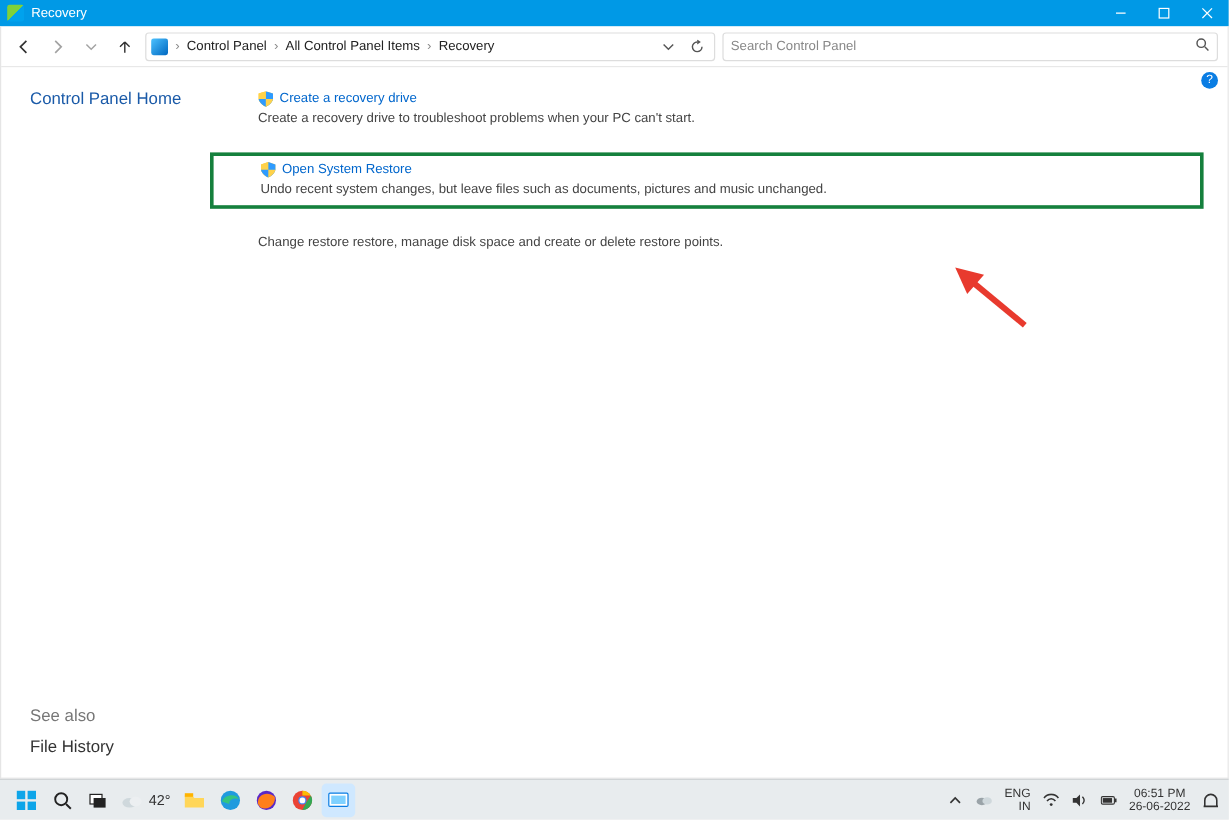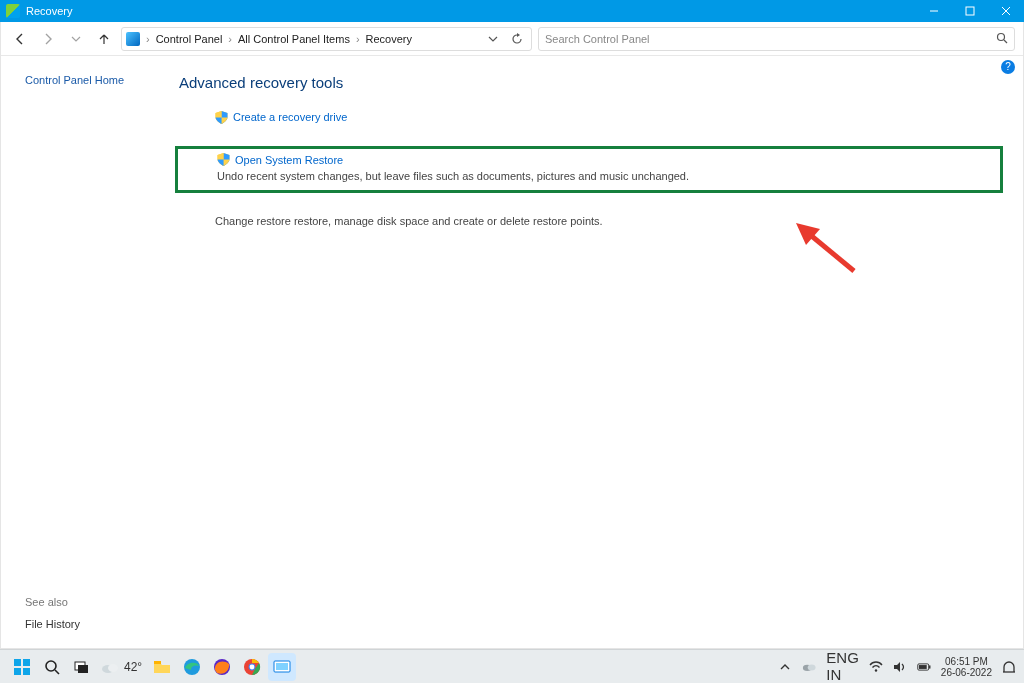--- a/index.html
+++ b/index.html
@@ -71,21 +71,21 @@
   }
   .addrbox .crumb { color: #222; padding: 0 2px; white-space: nowrap; }
   .addrbox .sep { color: #888; padding: 0 2px; }
   .addrbox .endspace { flex: 1; }
   .addrbox .addrbtn {
     width: 20px; height: 20px; display: flex; align-items: center; justify-content: center;
     color: #555;
     margin-left: 2px;
   }
   .searchbox {
-    width: 477px;
+    width: 413px;
     height: 24px;
     border: 1px solid #ddd;
     border-radius: 3px;
     display: flex;
     align-items: center;
     padding: 0 6px;
     color: #888;
   }
   .searchbox .search-text { flex: 1; }
   .searchbox .search-icon { font-size: 11px; color: #555; }
@@ -93,21 +93,21 @@
   
   .content {
     flex: 1;
     display: flex;
     position: relative;
     overflow: hidden;
   }
   .sidecol {
     width: 178px;
     padding: 18px 0 0 24px;
-    font-size: 11px;
+    font-size: 14px;
     color: #555;
     display: flex;
     flex-direction: column;
   }
   .sidecol .cp-home { color: #1a5aa8; }
   .sidecol .side-spacer { flex: 1; }
   .sidecol .see-also-h { color: #777; margin-bottom: 10px; }
   .sidecol .see-also-link { color: #333; margin-bottom: 18px; }
 
   .maincol {
@@ -200,21 +200,21 @@
   .taskbar .weather .cloud {
     width: 20px; height: 14px;
   }
   .taskbar .tray {
     margin-left: auto;
     display: flex;
     align-items: center;
     gap: 10px;
     color: #333;
   }
-  .taskbar .tray .lang { line-height: 1.1; text-align: left; font-size: 15px; }
+  .taskbar .tray .lang { line-height: 1.1; text-align: right; font-size: 10px; }
   .taskbar .tray .clock { line-height: 1.1; text-align: center; font-size: 10px; }
   .taskbar .tray .ic { width: 14px; height: 14px; display: flex; align-items: center; justify-content: center; }
 </style>
 </head>
 <body>
 
 <svg width="0" height="0" style="position:absolute">
   <defs>
     <g id="shield-g">
       <path d="M6 0 L12 2 V6 C12 10 6 13 6 13 C6 13 0 10 0 6 V2 Z" fill="#ffd24a"></path>
@@ -310,29 +310,29 @@
     <div class="help-badge">?</div>
 
     <div class="sidecol">
       <div class="cp-home">Control Panel Home</div>
       <div class="side-spacer"></div>
       <div class="see-also-h">See also</div>
       <div class="see-also-link">File History</div>
     </div>
 
     <div class="maincol">
-      <h1>Advanced recovery tools</h1>
 
       <div class="tool">
         <div class="title-line">
           <span class="shield"><svg width="13" height="13" viewBox="0 0 12 13">
                 <use href="#shield-g"></use>
               </svg></span>
           <a href="#">Create a recovery drive</a>
         </div>
+        <div class="desc">Create a recovery drive to troubleshoot problems when your PC can't start.</div>
       </div>
 
       <div class="highlight-box">
         <div class="tool" style="margin-bottom:0">
           <div class="title-line">
             <span class="shield"><svg width="13" height="13" viewBox="0 0 12 13">
                   <use href="#shield-g"></use>
                 </svg></span>
             <a href="#">Open System Restore</a>
           </div>

